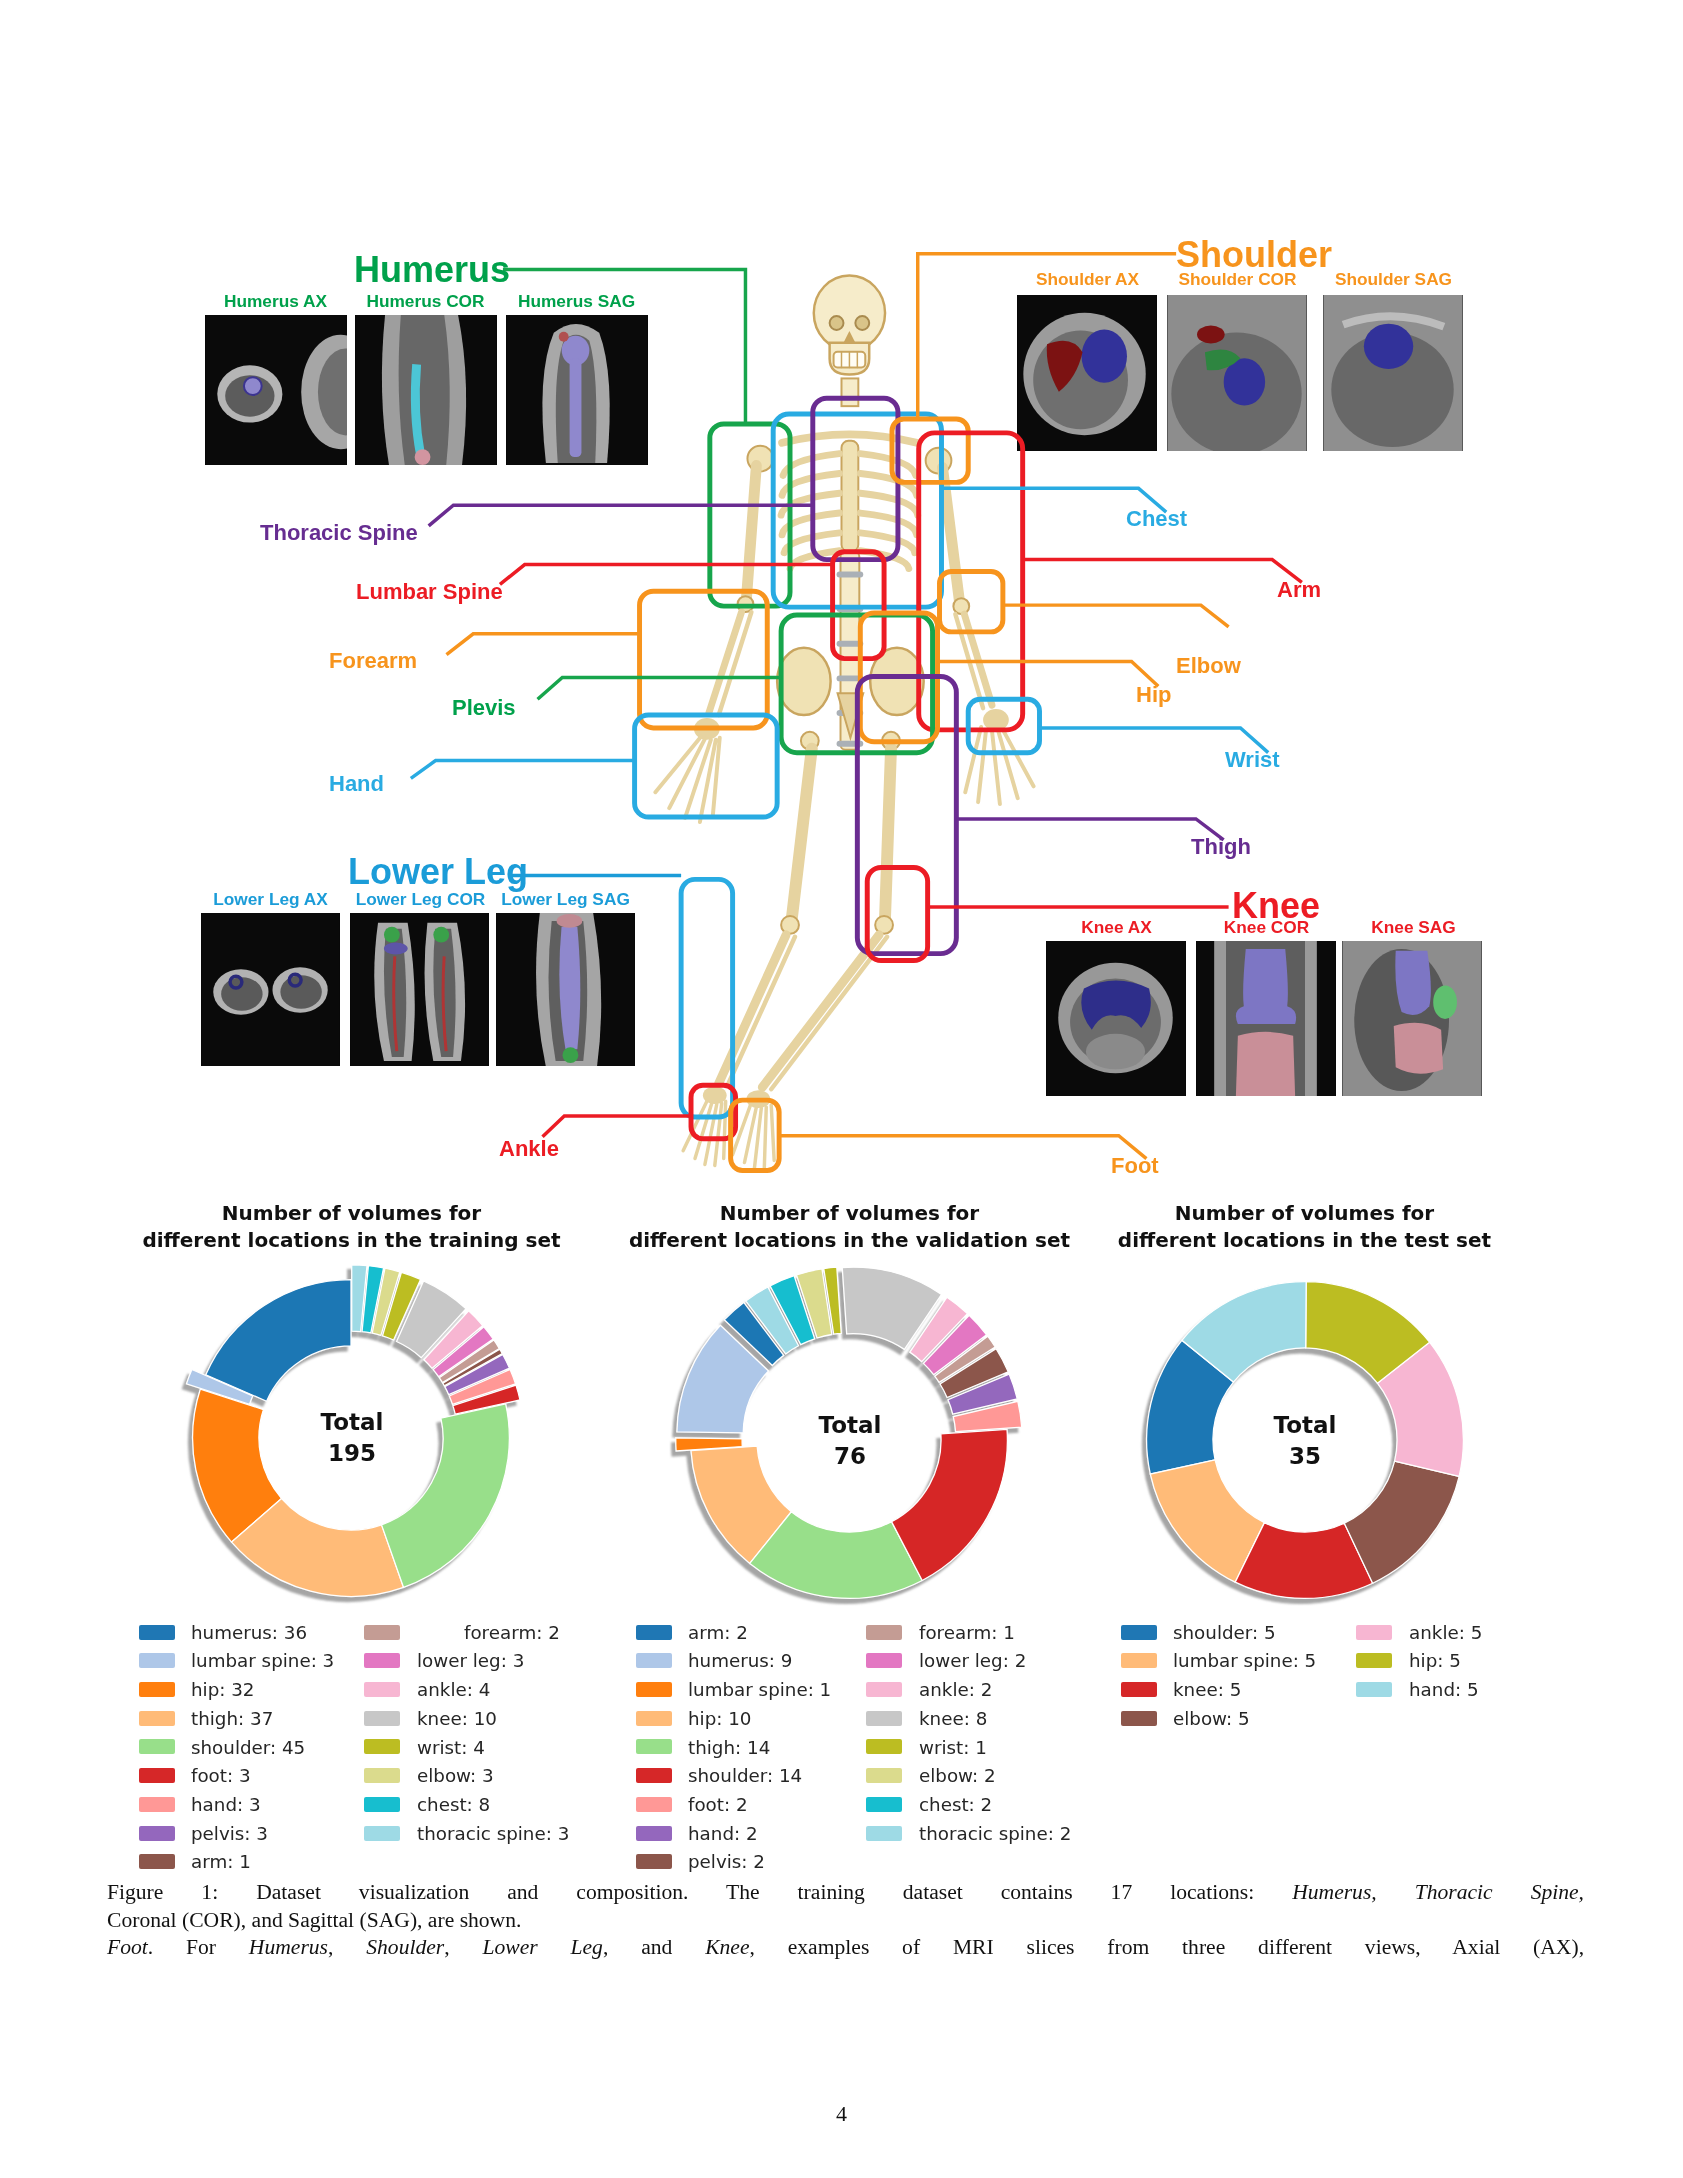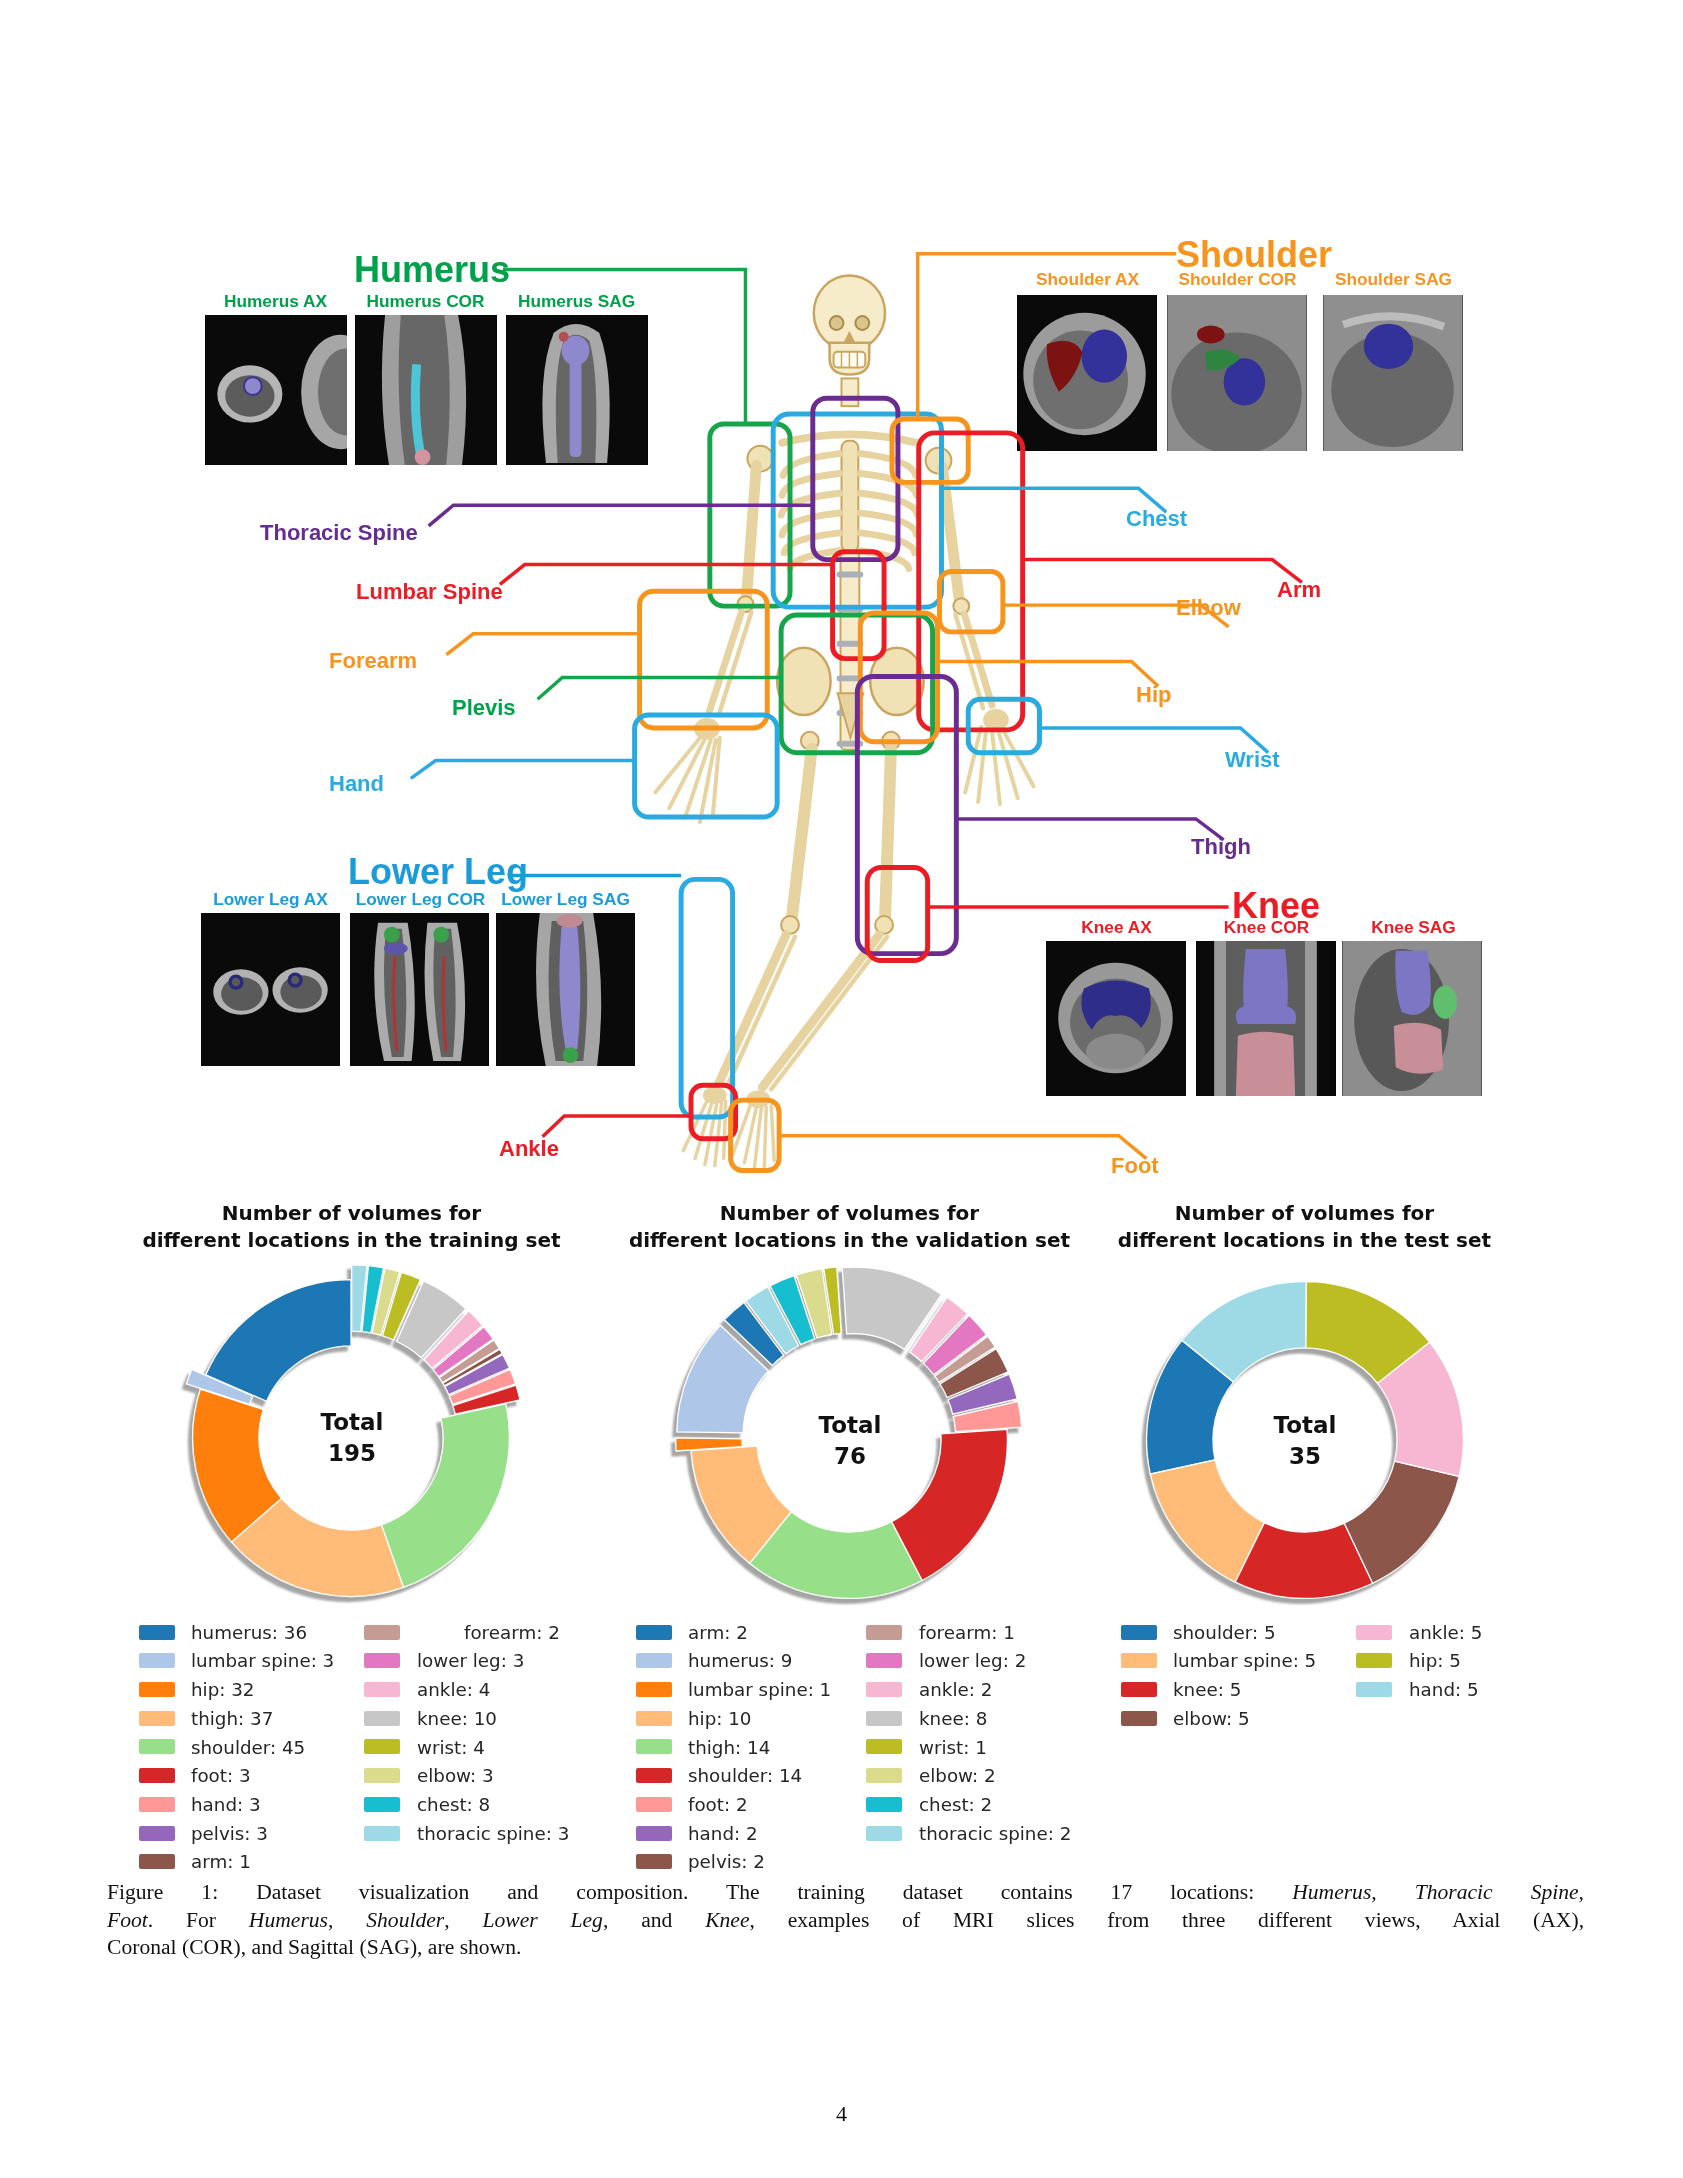--- a/index.html
+++ b/index.html
@@ -132,21 +132,21 @@
 <div class="lbl big c-orange" style="left:1176px;top:236px;">Shoulder</div>
 <div class="lbl big c-blue" style="left:348px;top:853px;">Lower Leg</div>
 <div class="lbl big c-red" style="left:1232px;top:887px;">Knee</div>
 <div class="lbl mid c-purple" style="left:260px;top:521px;">Thoracic Spine</div>
 <div class="lbl mid c-red" style="left:356px;top:580px;">Lumbar Spine</div>
 <div class="lbl mid c-orange" style="left:329px;top:649px;">Forearm</div>
 <div class="lbl mid c-green" style="left:452px;top:696px;">Plevis</div>
 <div class="lbl mid c-cyan" style="left:329px;top:772px;">Hand</div>
 <div class="lbl mid c-cyan" style="left:1126px;top:507px;">Chest</div>
 <div class="lbl mid c-red" style="left:1277px;top:578px;">Arm</div>
-<div class="lbl mid c-orange" style="left:1176px;top:596px;">Elbow</div>
+<div class="lbl mid c-orange" style="left:1176px;top:654px;">Elbow</div>
 <div class="lbl mid c-orange" style="left:1136px;top:683px;">Hip</div>
 <div class="lbl mid c-cyan" style="left:1225px;top:748px;">Wrist</div>
 <div class="lbl mid c-purple" style="left:1191px;top:835px;">Thigh</div>
 <div class="lbl mid c-red" style="left:499px;top:1137px;">Ankle</div>
 <div class="lbl mid c-orange" style="left:1111px;top:1154px;">Foot</div>
 
 <div class="view-lbl c-green" style="left:201px;top:291px;">Humerus AX</div>
 <div class="view-lbl c-green" style="left:351px;top:291px;">Humerus COR</div>
 <div class="view-lbl c-green" style="left:502px;top:291px;">Humerus SAG</div>
 <div class="view-lbl c-orange" style="left:1013px;top:269px;">Shoulder AX</div>
@@ -457,17 +457,17 @@
     <span class="legend-swatch" style="left: 1356px; top: 1625px; background: rgb(247, 182, 210);"></span>
     <span class="legend-text" style="left: 1409px; top: 1622px;">ankle: 5</span>
     <span class="legend-swatch" style="left: 1356px; top: 1653px; background: rgb(188, 189, 34);"></span>
     <span class="legend-text" style="left: 1409px; top: 1650px;">hip: 5</span>
     <span class="legend-swatch" style="left: 1356px; top: 1682px; background: rgb(158, 218, 229);"></span>
     <span class="legend-text" style="left: 1409px; top: 1679px;">hand: 5</span>
   </div>
 
 <div class="caption" id="caption">
     <div class="cap-line"><span>Figure 1: Dataset visualization and composition.  The training dataset contains 17 locations: </span><i>Humerus, Thoracic Spine,</i></div>
+    <div class="cap-line last"><span>Coronal (COR), and Sagittal (SAG), are shown.</span></div>
     <div class="cap-line"><i>Foot</i><span>.  For </span><i>Humerus</i><span>, </span><i>Shoulder</i><span>, </span><i>Lower Leg</i><span>, and </span><i>Knee</i><span>, examples of MRI slices from three different views, Axial (AX),</span></div>
-    <div class="cap-line last"><span>Coronal (COR), and Sagittal (SAG), are shown.</span></div>
   </div>
 <div class="pageno">4</div>
 
 
 </body></html>

